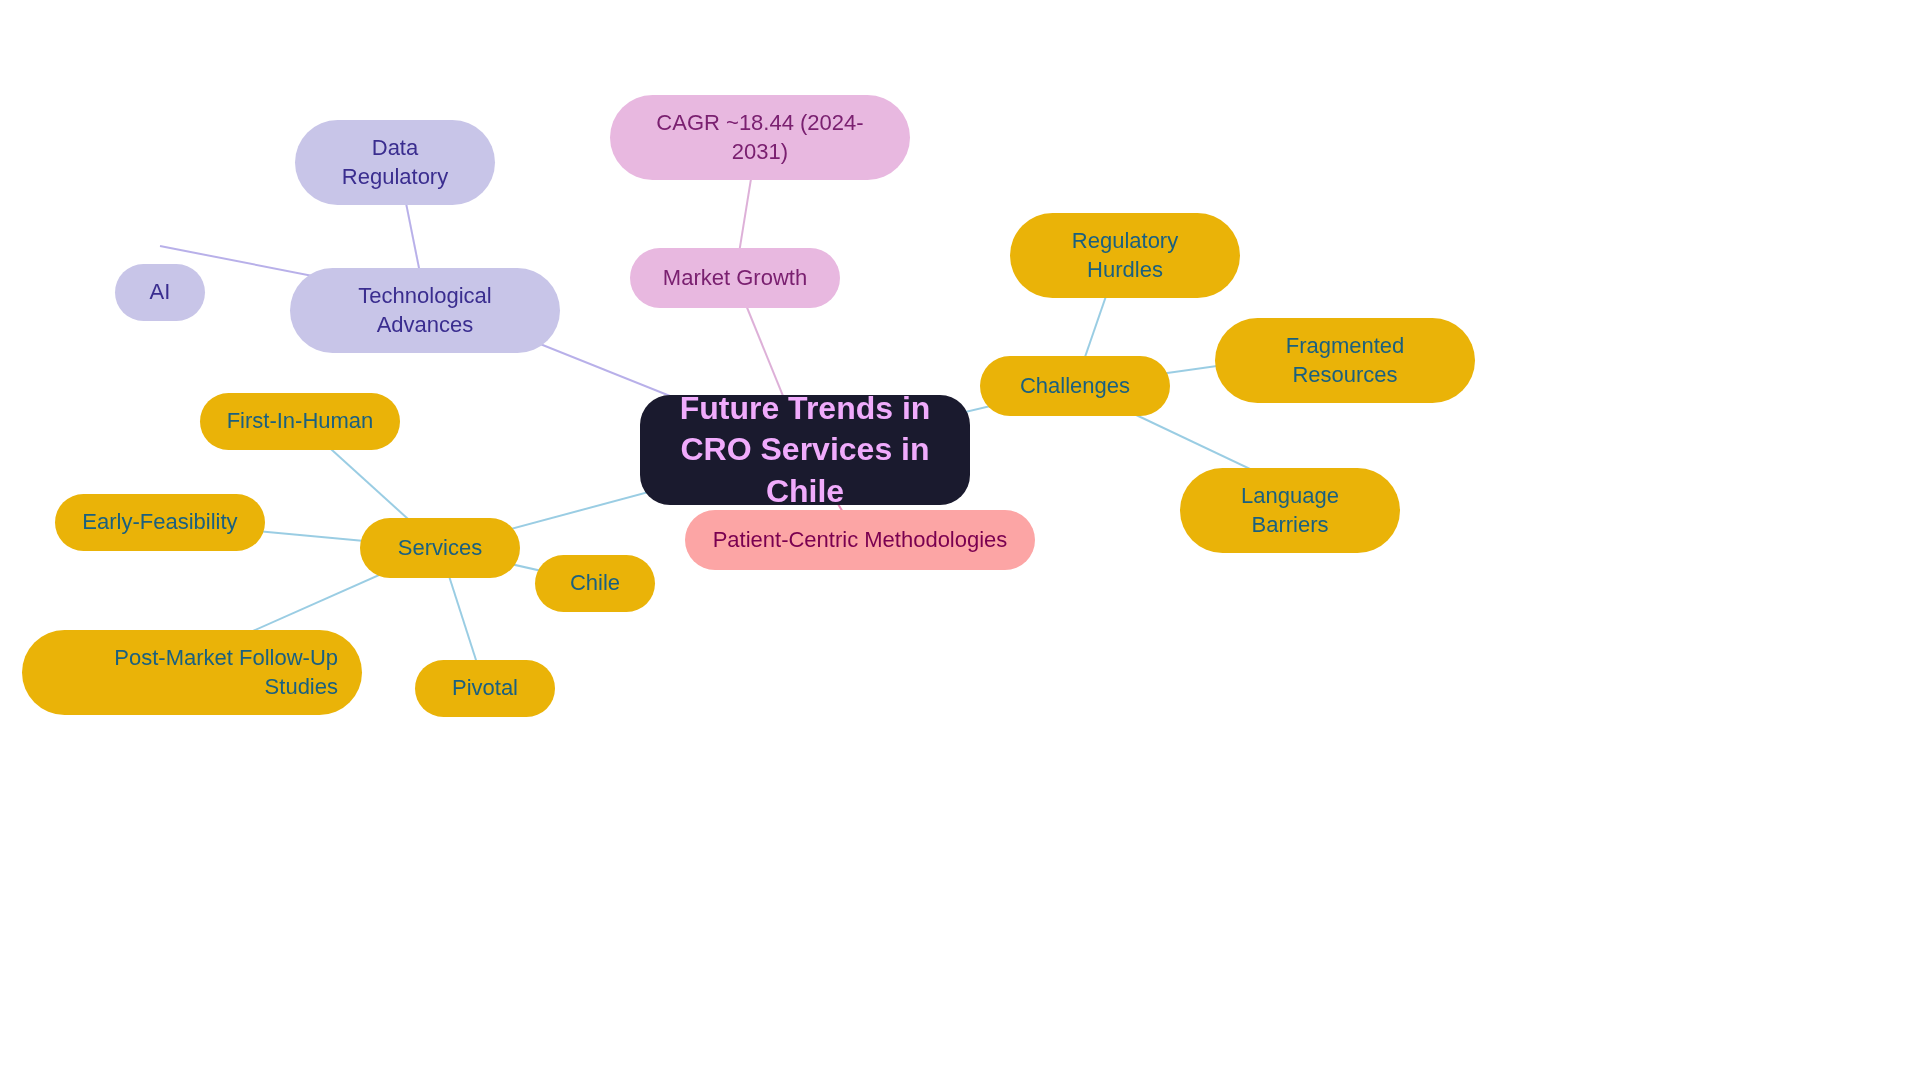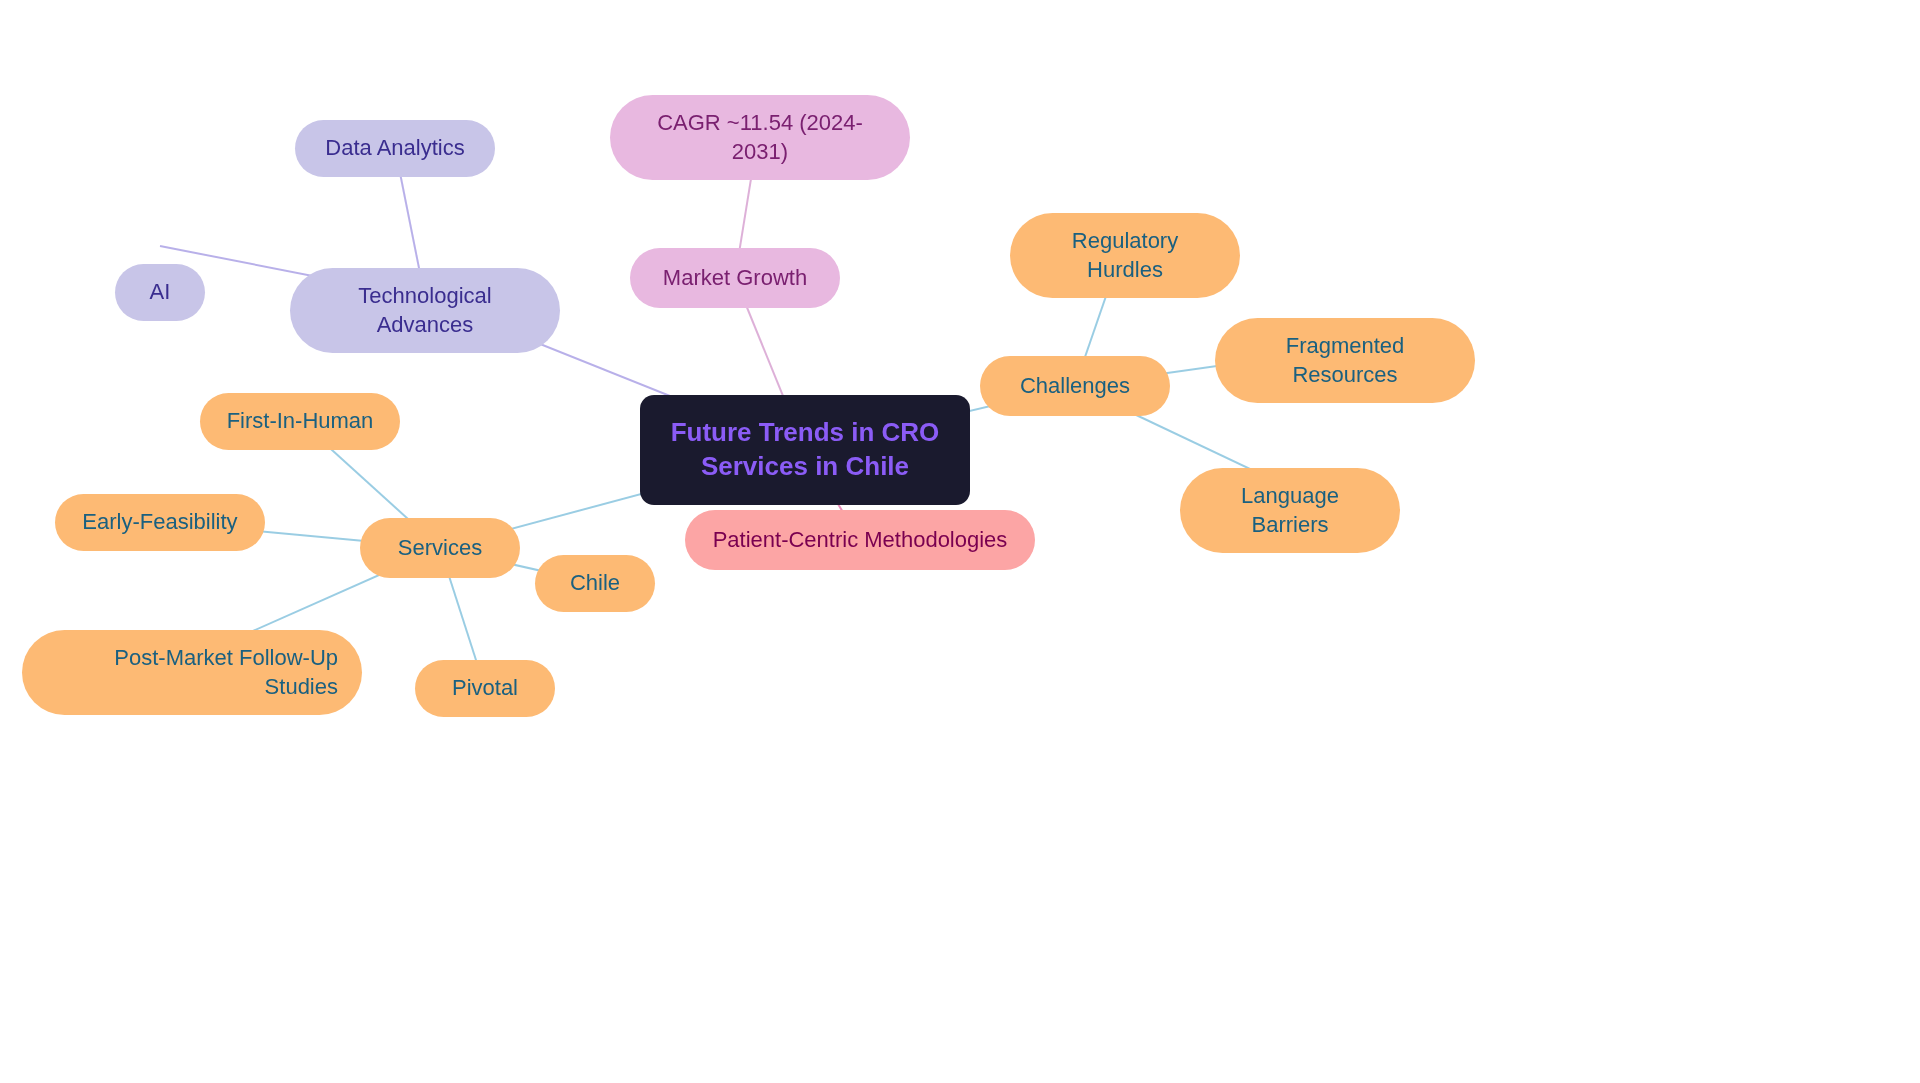--- a/index.html
+++ b/index.html
@@ -27,39 +27,39 @@
       justify-content: center;
       text-align: center;
       z-index: 1;
       padding: 14px 24px;
       font-size: 22px;
       font-weight: 500;
       line-height: 1.3;
     }
     .node-center {
       background: #1a1a2e;
-      color: #8b5cf6;
-      font-size: 26px;
+      color: #f0abfc;
+      font-size: 32px;
       font-weight: 600;
-      border-radius: 14px;
+      border-radius: 30px;
       width: 330px;
       height: 110px;
     }
     .node-purple {
       background: #c8c5e8;
       color: #3a2d8f;
       border-radius: 50px;
     }
     .node-pink {
       background: #e8b8e0;
       color: #7a2070;
       border-radius: 50px;
     }
     .node-blue {
-      background: #fdba74;
+      background: #eab308;
       color: #1a6080;
       border-radius: 50px;
     }
     .node-hotpink {
       background: #fca5a5;
       color: #7a0050;
       border-radius: 50px;
     }
   </style>
 </head>
@@ -81,25 +81,25 @@
     <line x1="440" y1="548" x2="192" y2="658" stroke="#70b8d8" stroke-width="2" opacity="0.7"></line>
     <line x1="440" y1="548" x2="595" y2="583" stroke="#70b8d8" stroke-width="2" opacity="0.7"></line>
     <line x1="440" y1="548" x2="485" y2="688" stroke="#70b8d8" stroke-width="2" opacity="0.7"></line>
     <line x1="805" y1="450" x2="860" y2="540" stroke="#e060a0" stroke-width="2" opacity="0.7"></line>
   </svg>
 
 <div class="node node-center" id="node-center" style="left: 640px; top: 395px; width: 330px; min-height: 110px;">Future Trends in CRO Services
 in Chile</div>
 
 <div class="node node-purple" id="node-techAdvances" style="left: 290px; top: 268px; width: 270px; min-height: 60px;">Technological Advances</div>
-<div class="node node-purple" id="node-dataAnalytics" style="left: 295px; top: 120px; width: 200px; min-height: 56px;">Data Analytics</div>
+<div class="node node-purple" id="node-dataAnalytics" style="left: 295px; top: 120px; width: 200px; min-height: 56px;">Data Regulatory</div>
 <div class="node node-purple" id="node-ai" style="left: 115px; top: 218px; width: 90px; min-height: 56px; margin-top: 46px;">AI</div>
 
 <div class="node node-pink" id="node-marketGrowth" style="left: 630px; top: 248px; width: 210px; min-height: 60px;">Market Growth</div>
-<div class="node node-pink" id="node-cagr" style="left: 610px; top: 95px; width: 300px; min-height: 56px;">CAGR ~11.54 (2024-2031)</div>
+<div class="node node-pink" id="node-cagr" style="left: 610px; top: 95px; width: 300px; min-height: 56px;">CAGR ~18.44 (2024-2031)</div>
 
 <div class="node node-blue" id="node-challenges" style="left: 980px; top: 356px; width: 190px; min-height: 60px;">Challenges</div>
 <div class="node node-blue" id="node-regulatoryHurdles" style="left: 1010px; top: 213px; width: 230px; min-height: 56px;">Regulatory Hurdles</div>
 <div class="node node-blue" id="node-fragmentedResources" style="left: 1215px; top: 318px; width: 260px; min-height: 60px;">Fragmented Resources</div>
 <div class="node node-blue" id="node-languageBarriers" style="left: 1180px; top: 468px; width: 220px; min-height: 56px;">Language Barriers</div>
 <div class="node node-blue" id="node-services" style="left: 360px; top: 518px; width: 160px; min-height: 60px;">Services</div>
 <div class="node node-blue" id="node-firstInHuman" style="left: 200px; top: 393px; width: 200px; min-height: 56px;">First-In-Human</div>
 <div class="node node-blue" id="node-earlyFeasibility" style="left: 55px; top: 494px; width: 210px; min-height: 56px; text-align: right;">Early-Feasibility</div>
 <div class="node node-blue" id="node-postMarket" style="left: 22px; top: 630px; width: 340px; min-height: 56px; text-align: right;">Post-Market Follow-Up Studies</div>
 <div class="node node-blue" id="node-pilot" style="left: 535px; top: 555px; width: 120px; min-height: 56px;">Chile</div>

